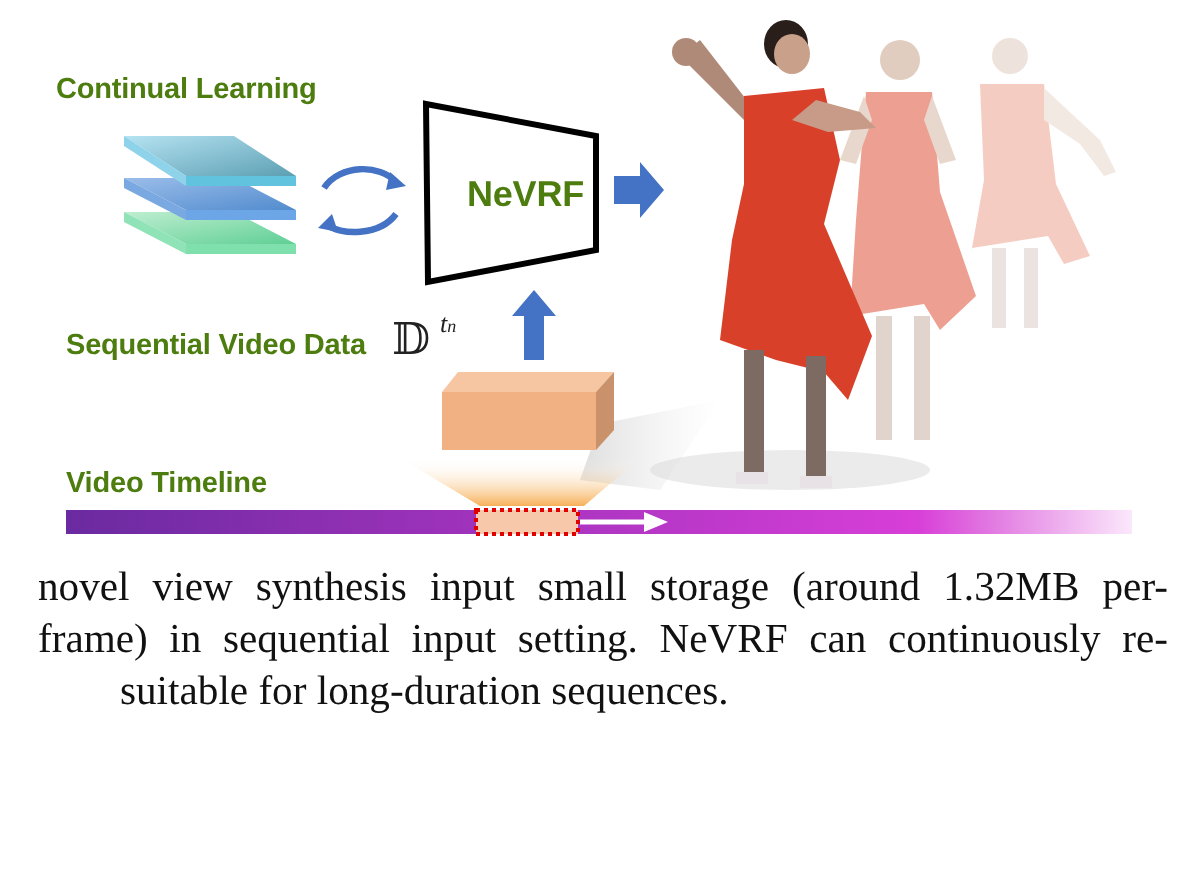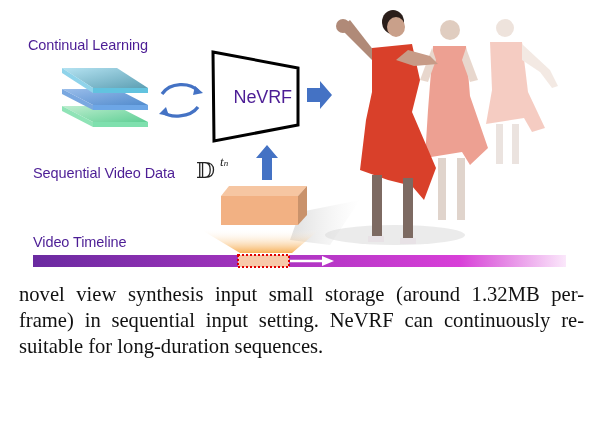--- a/index.html
+++ b/index.html
@@ -1,23 +1,23 @@
 <!DOCTYPE html>
 <html><head>
 <meta charset="utf-8">
 <style>
   html, body { margin:0; padding:0; background:#ffffff; }
   body { width:600px; height:446px; position:relative; overflow:hidden; font-family:"Liberation Sans", sans-serif; }
   .abs { position:absolute; }
-  .label { font-family:"Liberation Sans", sans-serif; font-weight:normal; color:#4c1d95; font-size:14.5px; white-space:nowrap; letter-spacing:-0.1px; }
+  .label { font-family:"Liberation Sans", sans-serif; font-weight:bold; color:#4d7c0f; font-size:14.5px; white-space:nowrap; letter-spacing:-0.1px; }
   .dsym { font-family:"DejaVu Serif", serif; font-size:22px; color:#222; }
   .sup { font-family:"Liberation Serif", serif; font-size:13px; color:#222; }
   .caption { left:19px; top:281px; width:565px; font-family:"Liberation Serif", serif; font-size:20.6px; line-height:26px; color:#111; }
   .caption .line { display:block; white-space:nowrap; text-align:justify; text-align-last:justify; height:26px; }
-  .caption .line.last { text-align-last:left; }
+  .caption .line.last { text-align-last:left;margin-left:41px; }
   svg { position:absolute; left:0; top:0; }
 </style>
 </head>
 <body>
 
 <svg width="600" height="280" viewBox="0 0 600 280">
   <defs>
     <linearGradient id="tl" x1="0" x2="1" y1="0" y2="0">
       <stop offset="0" stop-color="#6a2aa0"></stop>
       <stop offset="0.45" stop-color="#a934c0"></stop>

